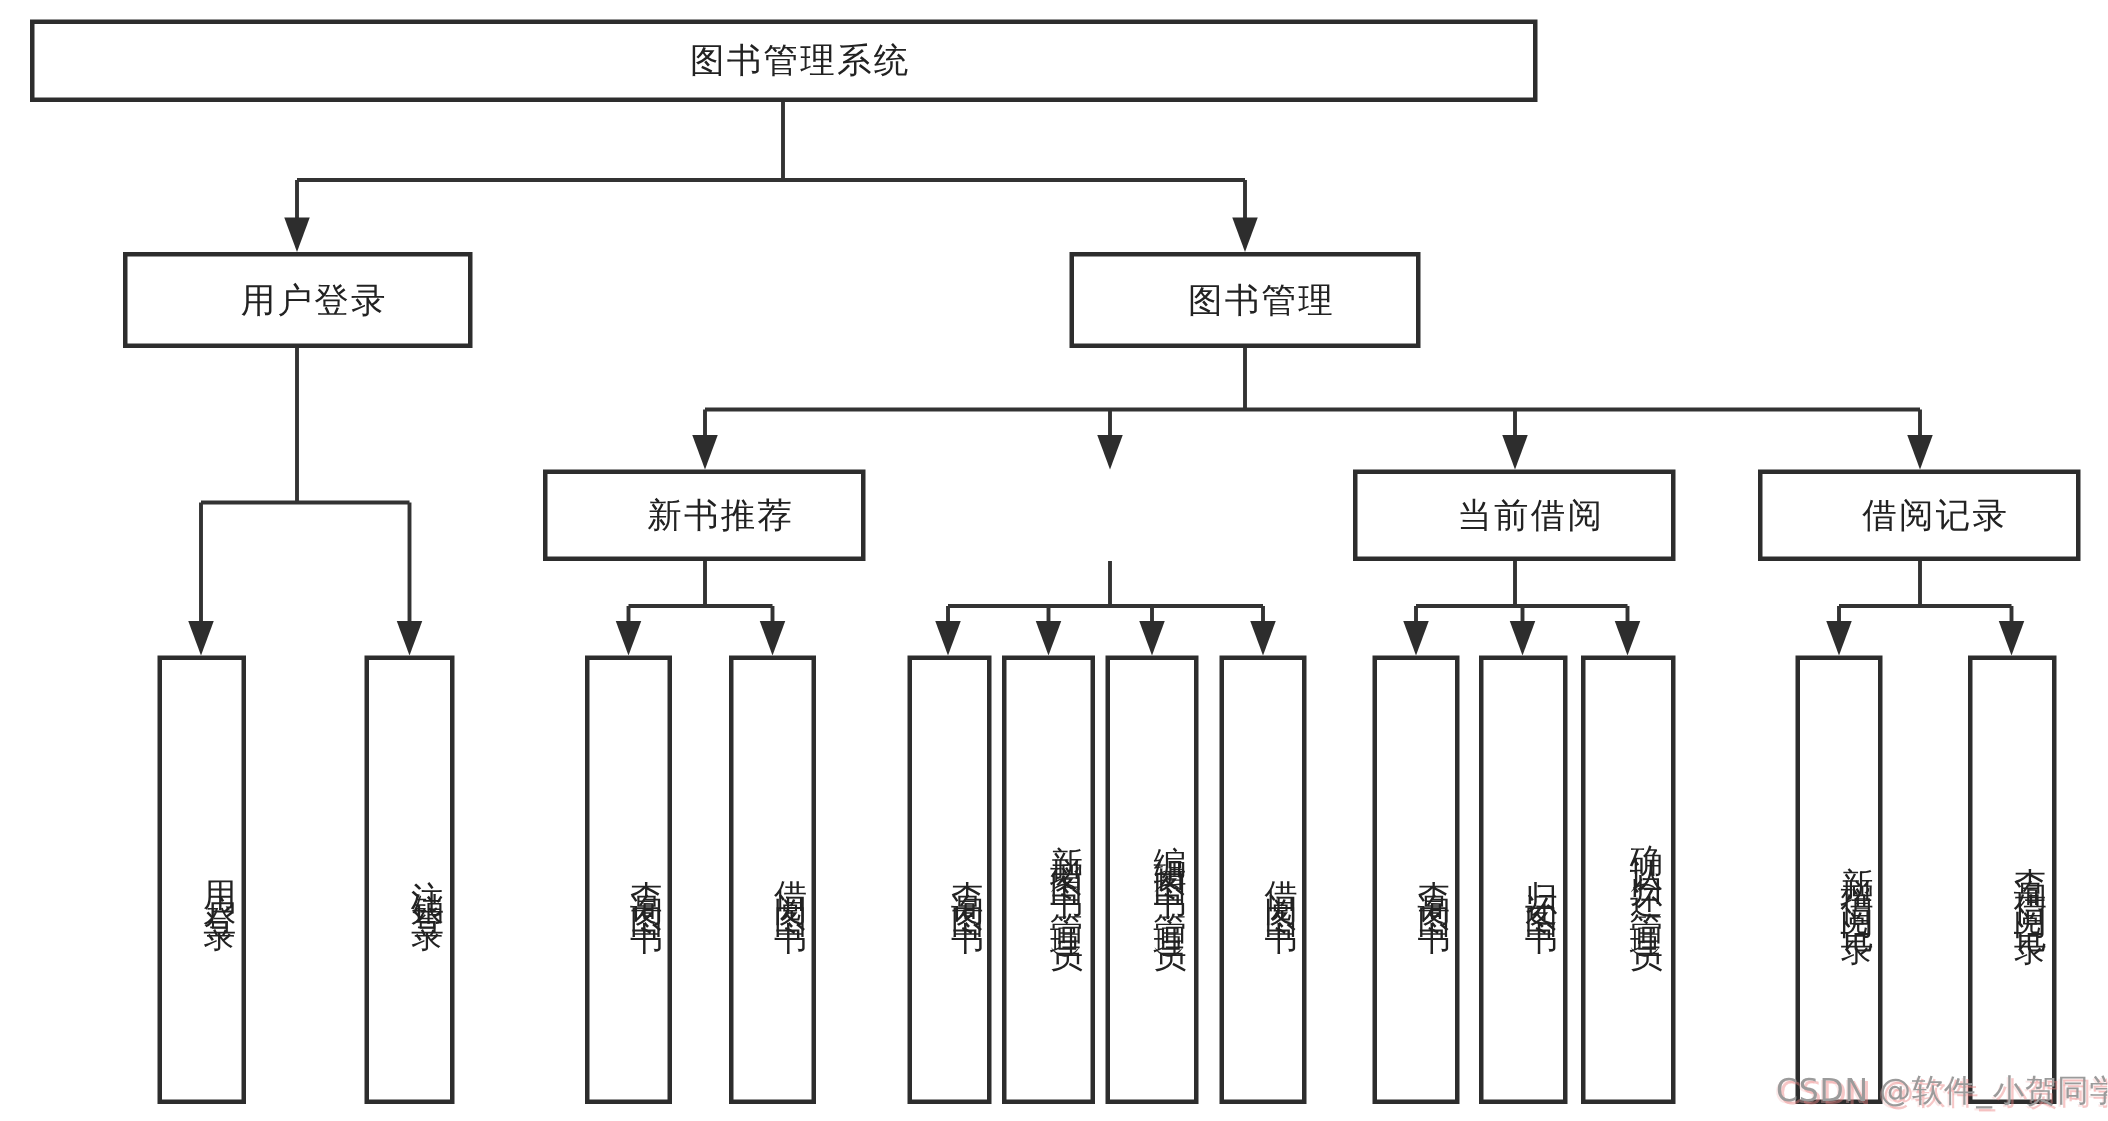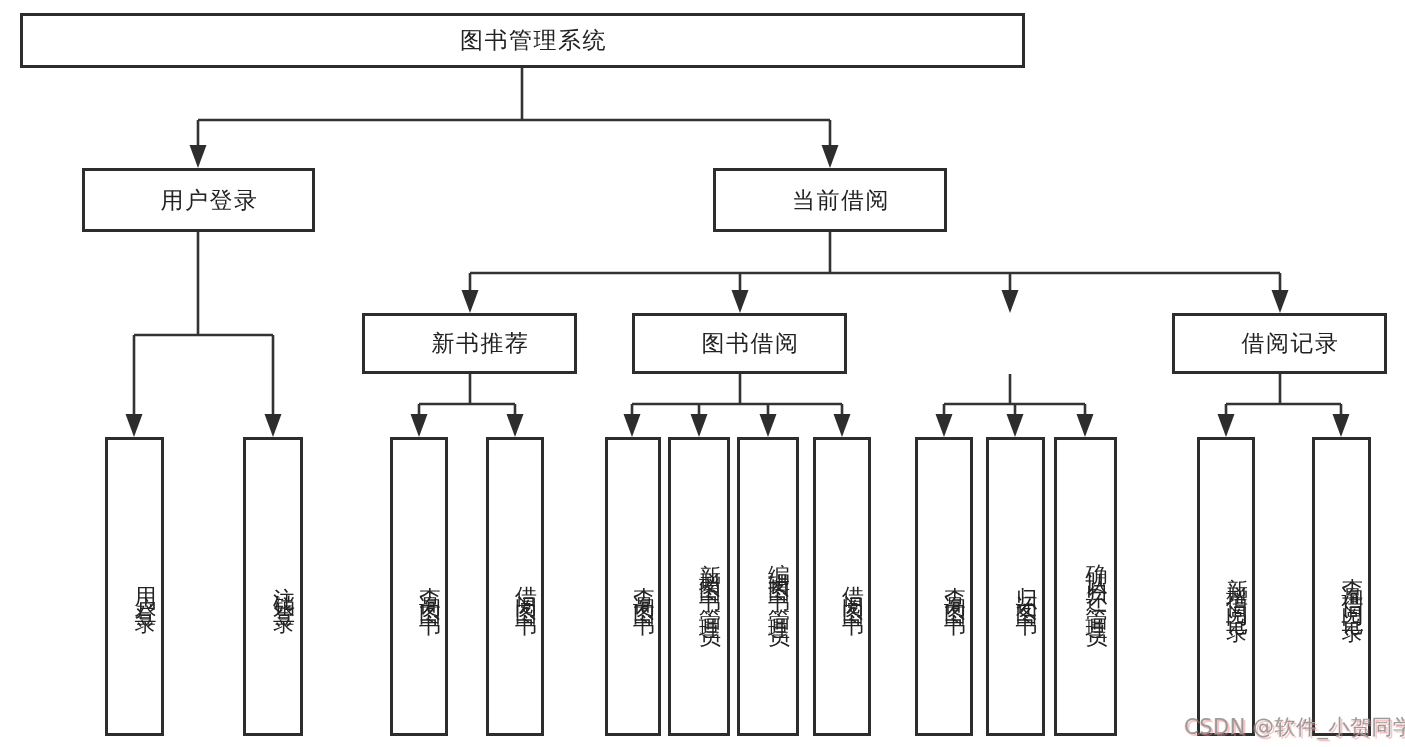--- a/index.html
+++ b/index.html
@@ -122,28 +122,28 @@
   </svg>
 
   <div class="box" style="left:20px; top:13px; width:1005px; height:55px;">
     <span class="hlabel">图书管理系统</span>
   </div>
 
   <div class="box" style="left:82px; top:168px; width:233px; height:64px;">
     <span class="hlabel">用户登录</span>
   </div>
   <div class="box" style="left:713px; top:168px; width:234px; height:64px;">
-    <span class="hlabel">当前借阅</span>
+    <span class="hlabel">图书管理</span>
   </div>
 
   <div class="box" style="left:362px; top:313px; width:215px; height:61px;align-items:center;">
     <span class="hlabel">新书推荐</span>
   </div>
-  <div class="box" style="left:632px; top:313px; width:215px; height:61px;">
-    <span class="hlabel">图书借阅</span>
+  <div class="box" style="left:902px; top:313px; width:215px; height:61px;">
+    <span class="hlabel">当前借阅</span>
   </div>
   <div class="box" style="left:1172px; top:313px; width:215px; height:61px;">
     <span class="hlabel">借阅记录</span>
   </div>
 
   <div class="box" style="left:105px; top:437px; width:59px; height:299px;">
     <span class="vlabel">用户登录</span>
   </div>
   <div class="box" style="left:243px; top:437px; width:60px; height:299px;">
     <span class="vlabel">注销登录</span>

